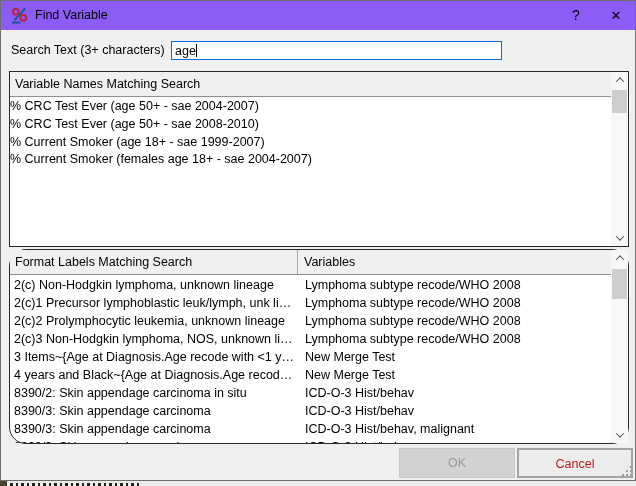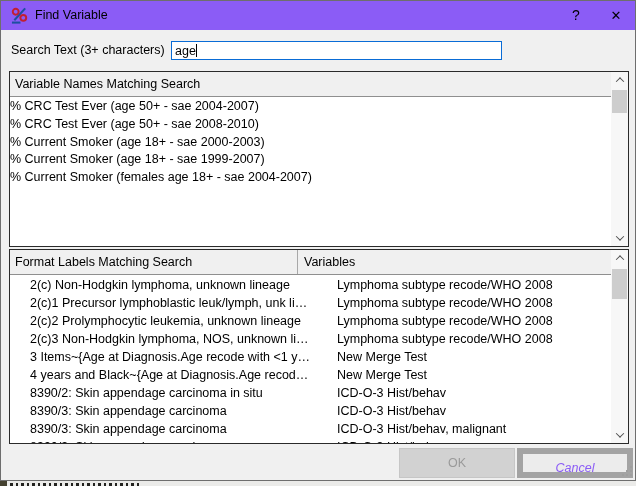--- a/index.html
+++ b/index.html
@@ -33,37 +33,37 @@
   .input-wrap { position:absolute; left:170px; top:40px; width:331px; height:19px; }
   .search-input {
     width:100%; height:100%; border:1.5px solid #0a6cd6; background:#fff;
     font-family:"Liberation Sans", sans-serif; font-size:12.5px; padding:0 16px 0 3px; outline:none;
   }
   .caret { position:absolute; left:25px; top:3px; width:1px; height:13px; background:#000; }
 
   
   .box { position:absolute; left:8px; width:620px; background:#ffffff; border:1px solid #2a2a2a; }
   .box1 { top:70px;  height:176px; }
-  .box2 { top:248px; height:195px; }
+  .box2 { top:248px; height:195px;border-radius:17px; }
   .box-header {
     position:absolute; left:0; top:0; right:17px; height:25px;
     background:#f0f0f0; border-bottom:1px solid #8f8f8f;
     display:flex; align-items:stretch;
   }
   .hdr-cell { line-height:24px; padding-left:5px; white-space:nowrap; overflow:hidden; }
   .hdr-c0 { width:288px; border-right:1px solid #a8a8a8; }
   .hdr-c1 { flex:1; padding-left:6px; }
   .box-body { position:absolute; left:0; top:26px; right:17px; bottom:0; overflow:hidden; }
 
   .list-item {
     height:17.8px; line-height:17.8px; 
     white-space:nowrap; overflow:hidden; cursor:default;
   }
   .t-row { display:flex; height:18px; line-height:18px; cursor:default; }
-  .t-cell { white-space:nowrap; overflow:hidden;margin-left:16px; }
+  .t-cell { white-space:nowrap; overflow:hidden; }
   .t-cell.c0 { width:288px; padding-left:4px; text-overflow:ellipsis; }
   .t-cell.c1 { flex:1; padding-left:7px; }
 
   
   .vscroll { position:absolute; right:0; top:0; bottom:0; width:17px; background:#f7f7f7; }
   .sb-btn { position:absolute; left:0; width:17px; height:16px; display:flex; align-items:center; justify-content:center; }
   .sb-up { top:0; } .sb-down { bottom:0; }
   .chev { display:block; width:6px; height:6px; border-left:1.6px solid #4f4f4f; border-top:1.6px solid #4f4f4f; }
   .chev-up { transform:rotate(45deg) translate(1px,1px); }
   .chev-down { transform:rotate(225deg) translate(1px,1px); }
@@ -71,21 +71,21 @@
   .thumb1 { top:18px; height:23px; }
   .thumb2 { top:19px; height:30px; }
 
   
   .btn {
     position:absolute; top:447px; width:116px; height:30px;
     font-family:"Liberation Sans", sans-serif; font-size:12.5px;
     text-align:center; line-height:28px;
   }
   .ok-btn { left:398px; background:#d2d2d2; border:1px solid #c6c6c6; color:#9a9a9a; }
-  .cancel-btn { left:516px; background:#ececec; border:6px solid #a3a3a3; color:#8b5cf6;font-style:italic; }
+  .cancel-btn { left:516px; background:#ececec; border:2px solid #a3a3a3; color:#b91c1c; }
 
   .grip { position:absolute; right:2px; bottom:3px; }
 
   
   .below-strip { position:absolute; left:0; top:481px; width:636px; height:5px; background:#ebebe9; }
   .below-left { position:absolute; left:0; top:0; width:7px; height:5px; background:#44412f; }
   .below-text {
     position:absolute; left:10px; top:2px; width:132px; height:3px;
     background:repeating-linear-gradient(90deg,#22221f 0 3px, transparent 3px 6px, #22221f 6px 8px, transparent 8px 11px);
   }
@@ -114,21 +114,20 @@
       <div class="caret"></div>
     </div>
 
     <div class="box box1">
       <div class="box-header">
         <div class="hdr-cell">Variable Names Matching Search</div>
       </div>
       <div class="box-body">
           <div class="list-item">% CRC Test Ever (age 50+ - sae 2004-2007)</div>
           <div class="list-item">% CRC Test Ever (age 50+ - sae 2008-2010)</div>
-          <div class="list-item">% Current Smoker (age 18+ - sae 2000-2003)</div>
           <div class="list-item">% Current Smoker (age 18+ - sae 1999-2007)</div>
           <div class="list-item">% Current Smoker (females age 18+ - sae 2004-2007)</div>
         </div>
       <div class="vscroll">
         <div class="sb-btn sb-up">
             <i class="chev chev-up"></i>
           </div>
         <div class="sb-thumb thumb1"></div>
         <div class="sb-btn sb-down">
             <i class="chev chev-down"></i>

